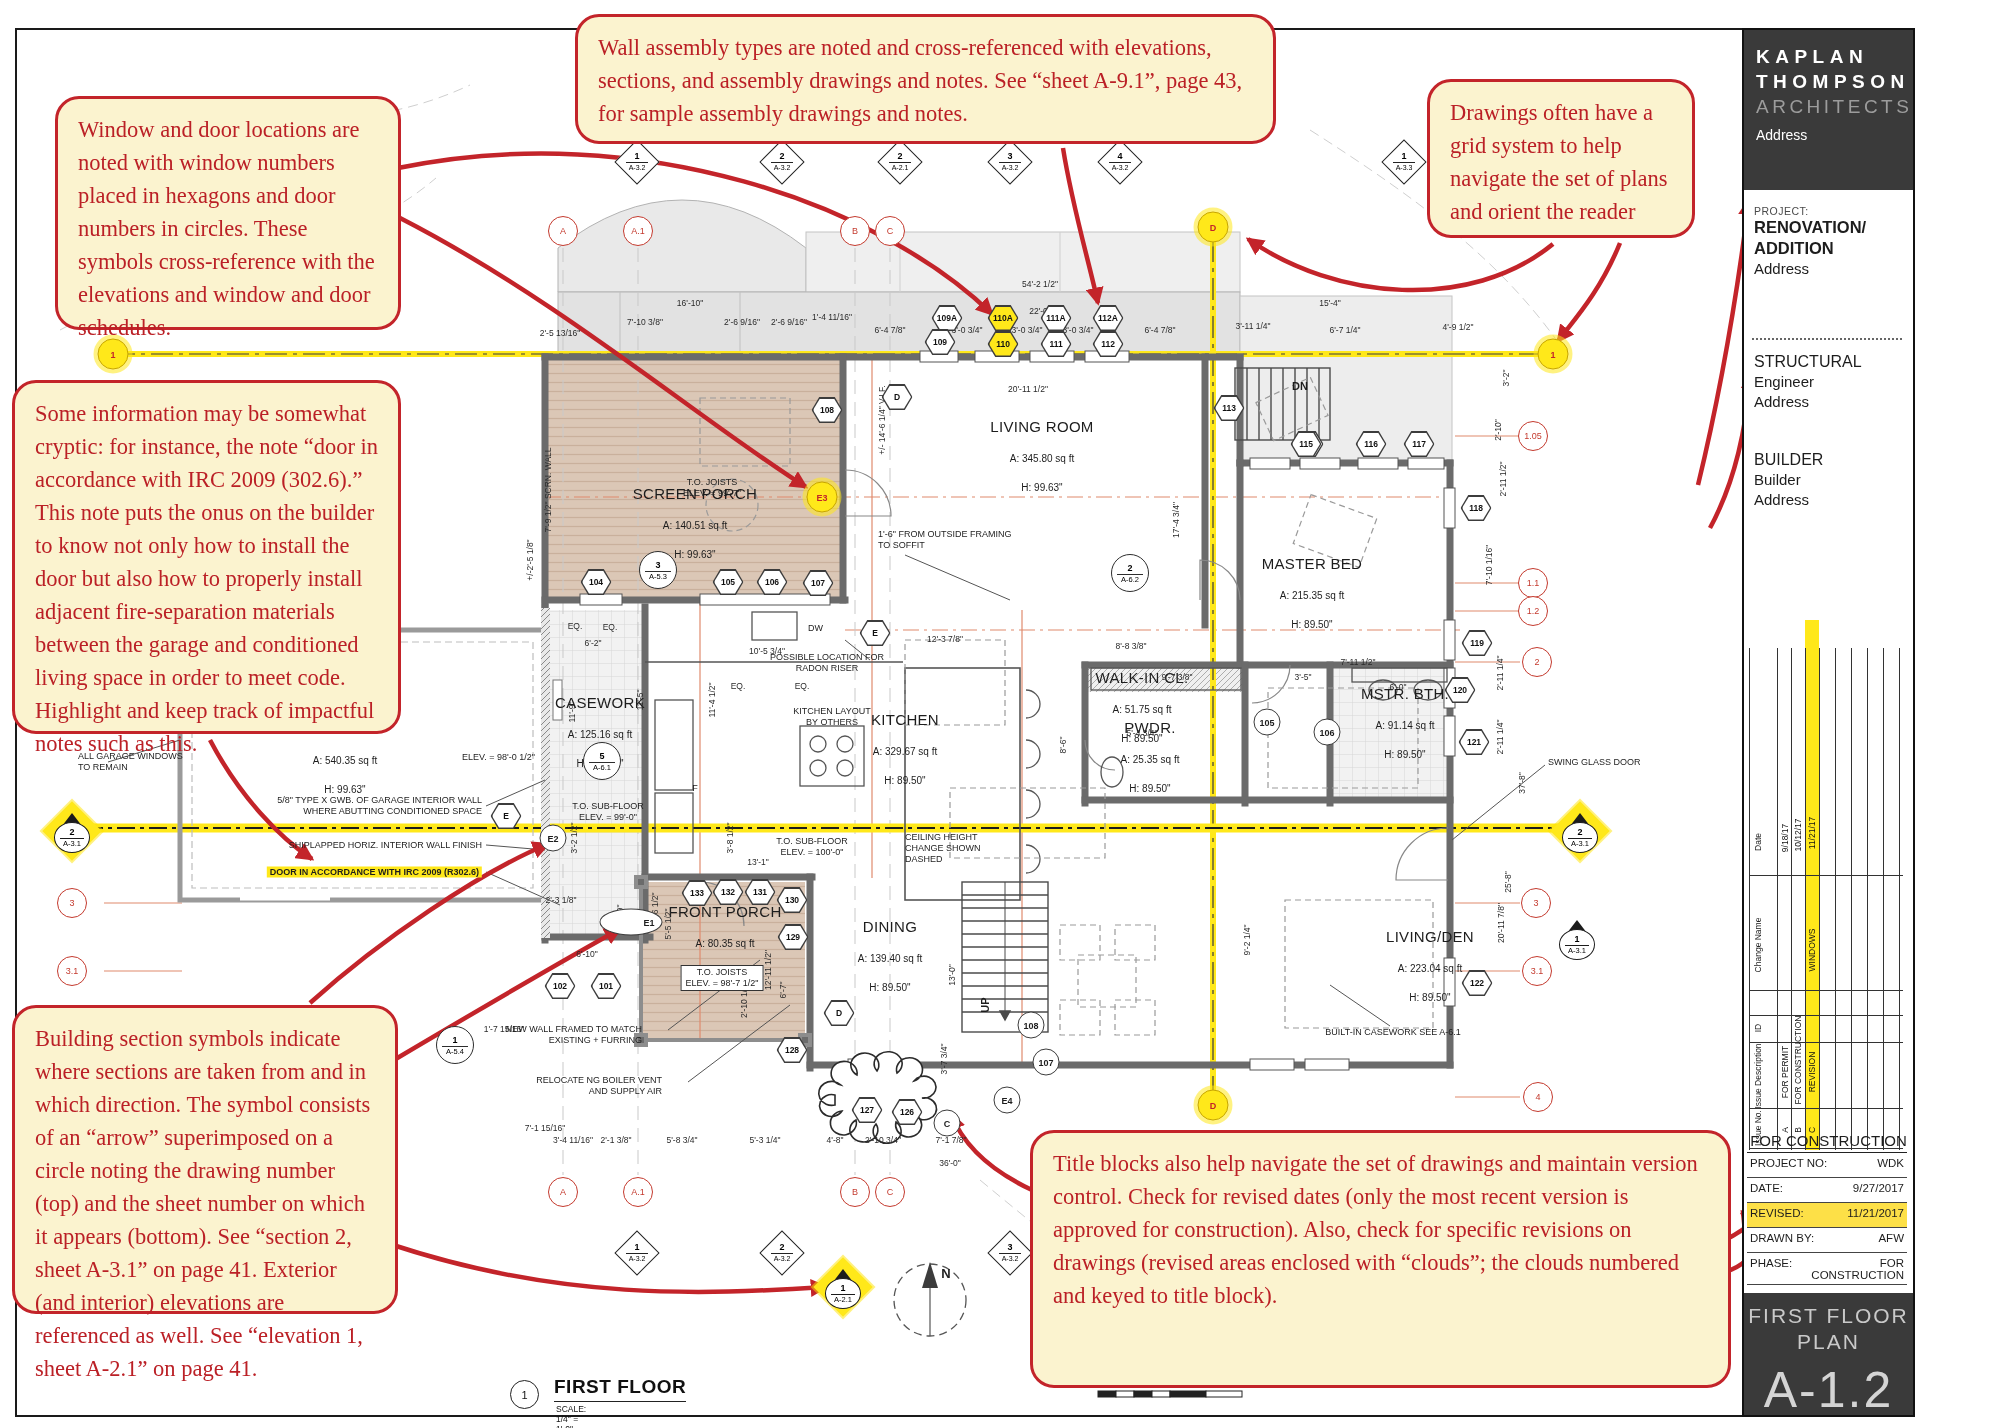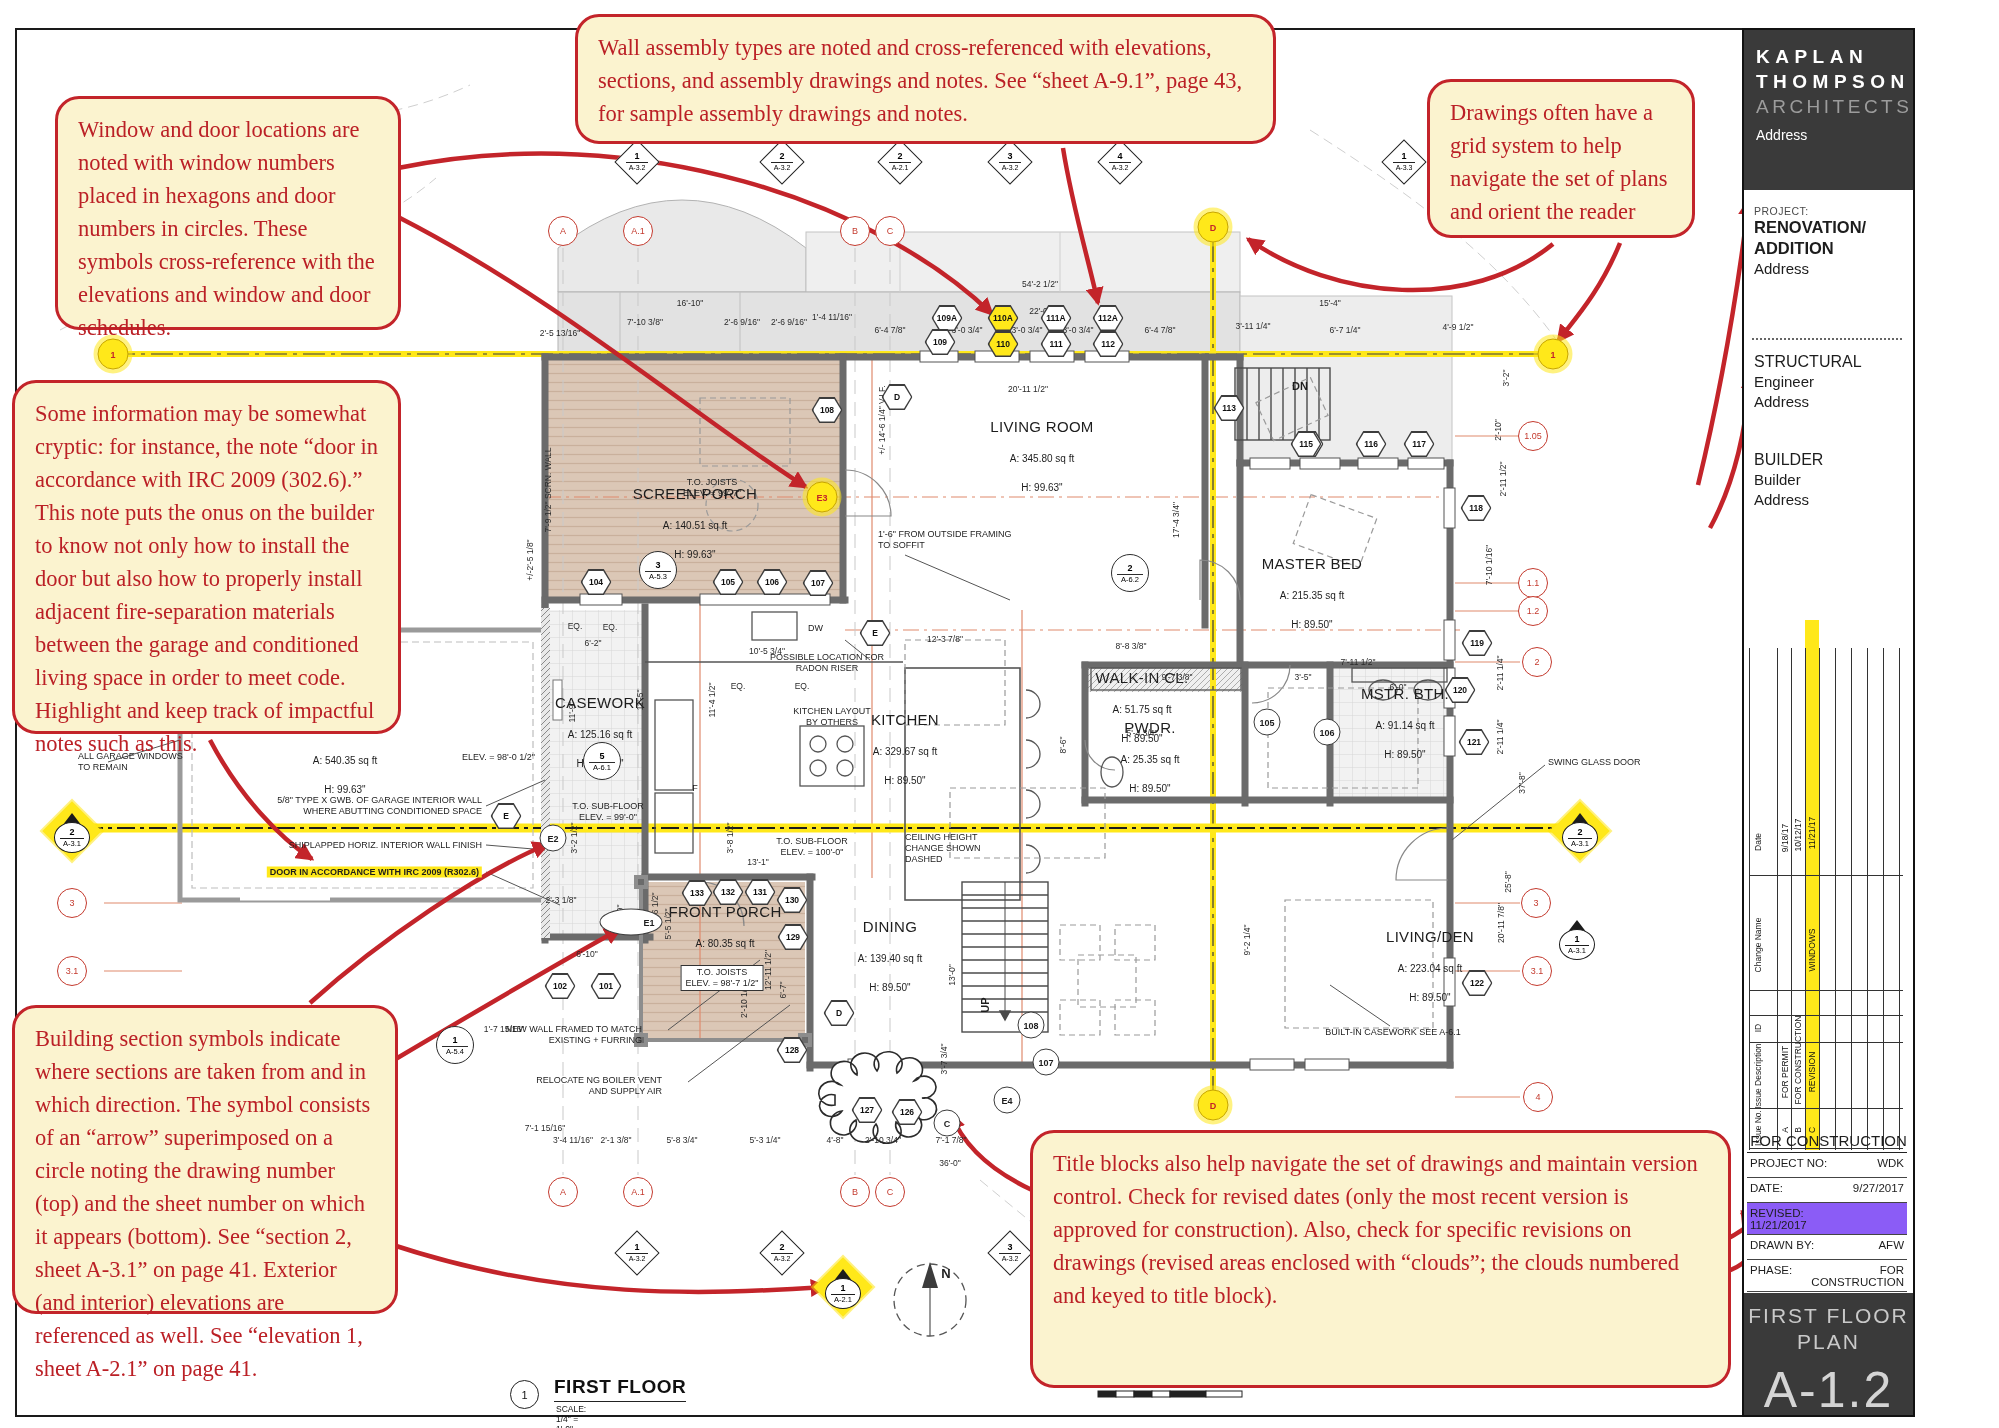--- a/index.html
+++ b/index.html
@@ -85,21 +85,21 @@
   .tvl{position:absolute;top:28px;bottom:0;width:1px;background:#333;}
   .thl{position:absolute;left:2px;right:4px;height:1px;background:#333;}
   .ybar{position:absolute;top:0;bottom:0;width:14px;background:#ffe81a;}
   .vcell{position:absolute;transform:translate(-50%,-50%) rotate(-90deg);font-size:8.5px;white-space:nowrap;color:#111;z-index:2;}
   .vcell.hdr{font-weight:400;color:#222;}
   
   #tb-status{position:absolute;left:0;width:100%;text-align:center;font-size:15px;color:#1d1d1d;}
   #tb-info{position:absolute;left:3px;width:160px;border-top:1.5px solid #222;}
   .irow{display:flex;justify-content:space-between;align-items:flex-start;border-bottom:1px solid #444;
         padding:4px 3px 3px 3px;font-size:11.5px;color:#1d1d1d;min-height:17px;}
-  .irow.hl{background:#8b5cf6;flex-direction:column;}
+  .irow.hl{background:#fde047;}
   .irow .iv{text-align:right;white-space:pre-line;}
   #tb-sheet{position:absolute;left:0;bottom:0;width:100%;height:122px;text-align:center;}
   #tb-sheet .st{font-size:21px;letter-spacing:2px;color:#c9c9c9;font-weight:300;line-height:26px;}
   #tb-sheet .sn{font-size:50px;letter-spacing:2px;color:#d4d4d4;font-weight:300;margin-top:6px;}
   
   #plan-footer{position:absolute;left:510px;top:1368px;z-index:12;color:#111;}
   .fnum{position:absolute;left:0;top:12px;width:27px;height:27px;border:1.5px solid #222;border-radius:50%;
         display:flex;align-items:center;justify-content:center;font-size:11px;}
   .ftitle{position:absolute;left:44px;top:8px;font-size:19px;font-weight:700;letter-spacing:.5px;white-space:nowrap;
           border-bottom:1.5px solid #222;padding-bottom:3px;}

